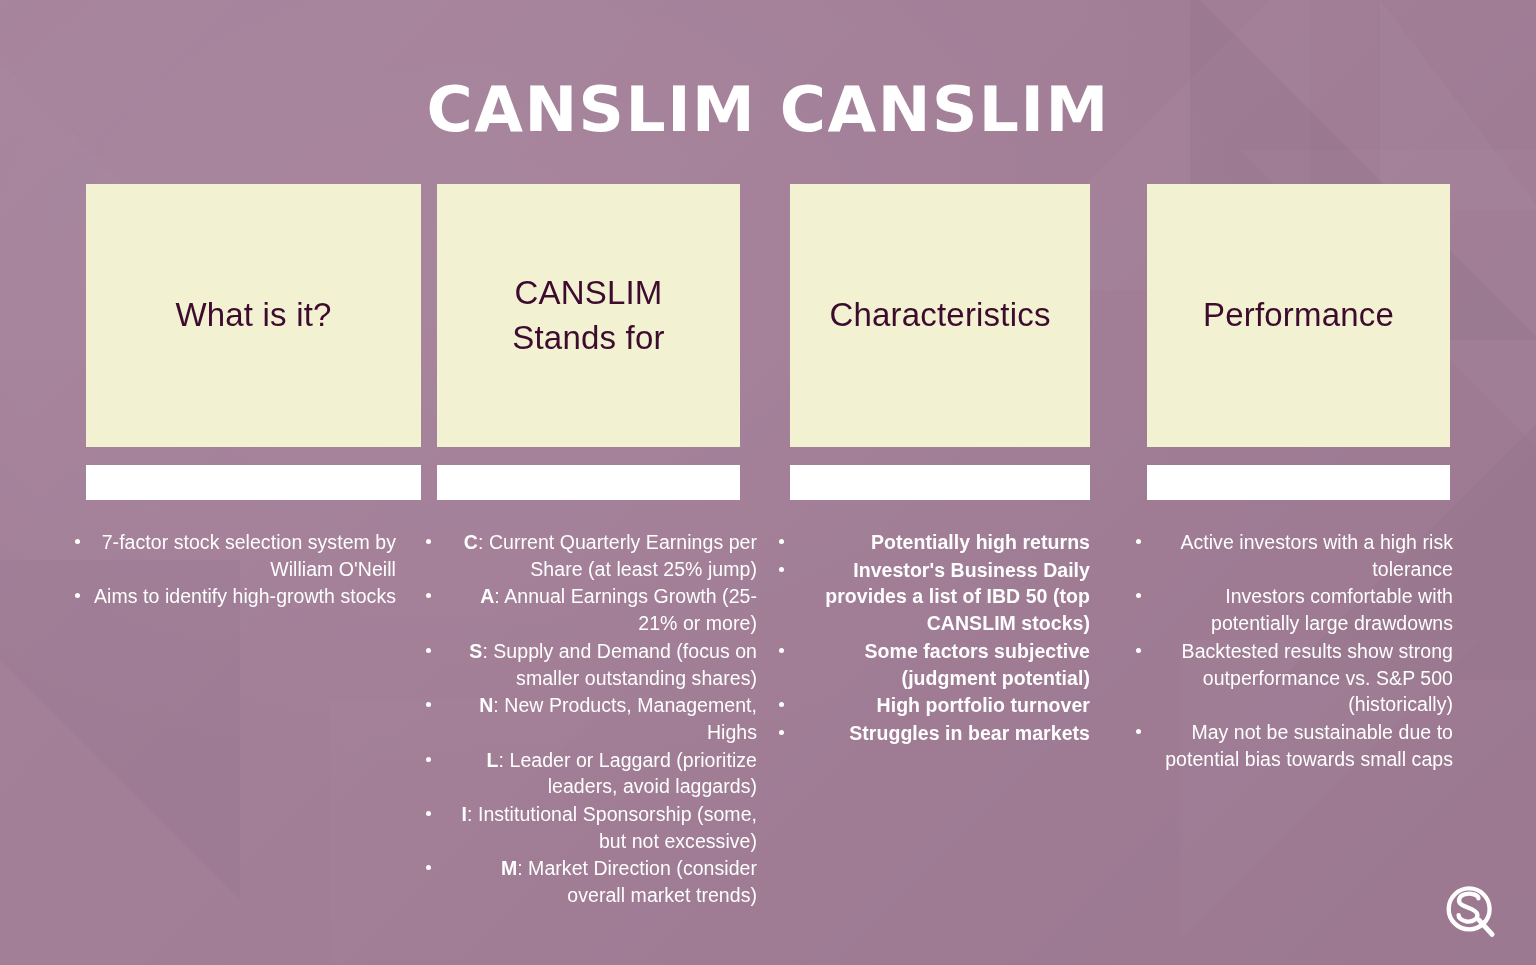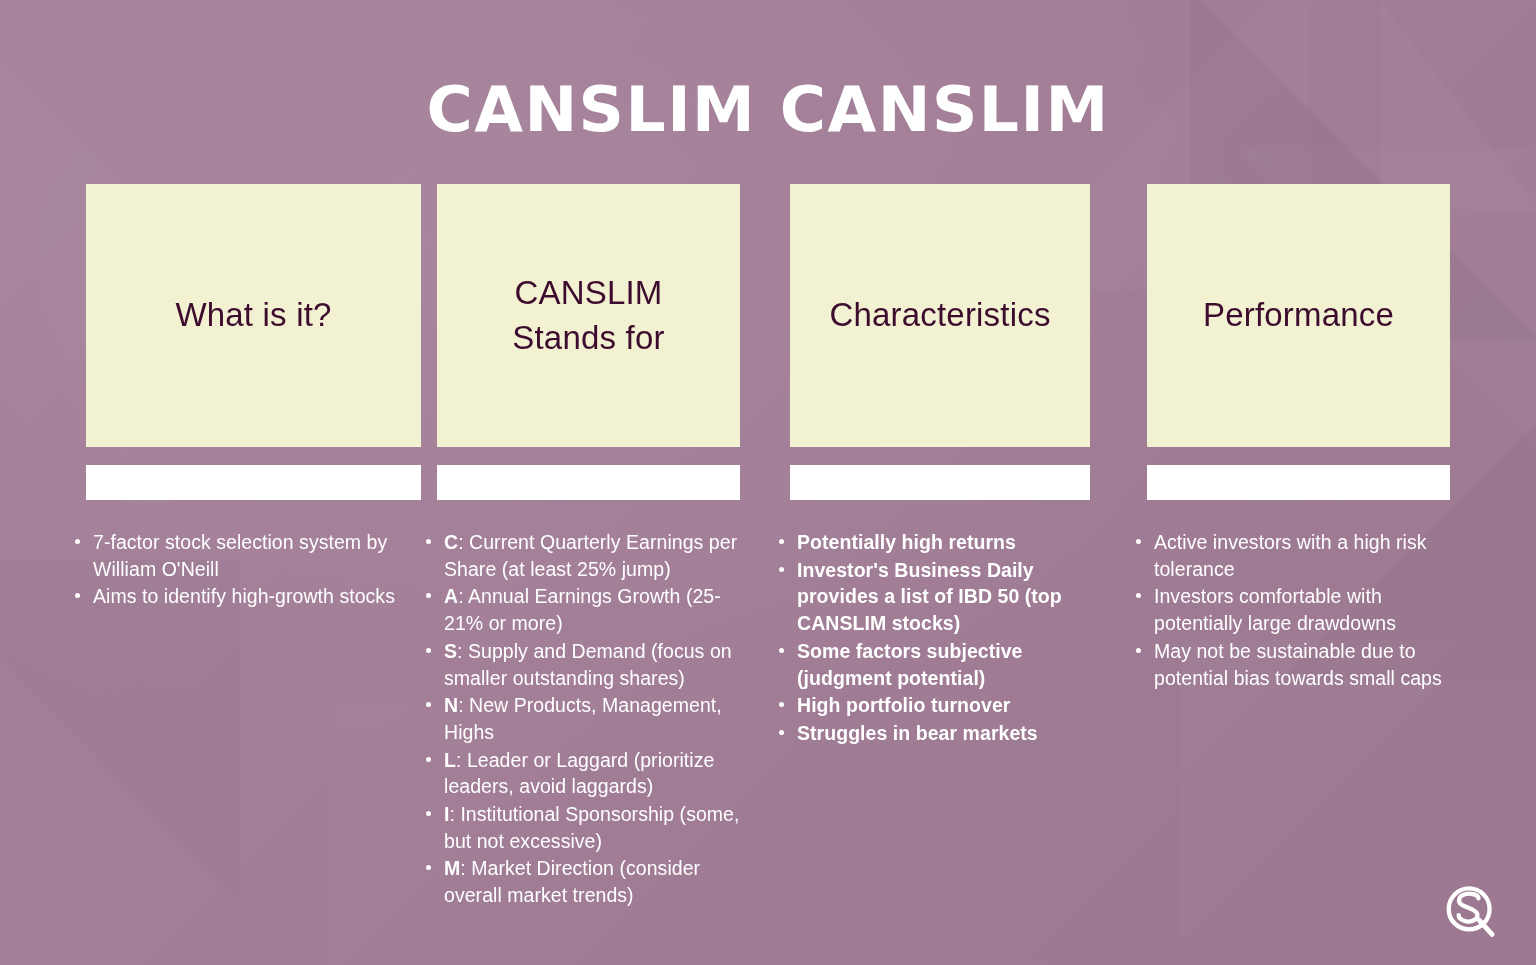--- a/index.html
+++ b/index.html
@@ -151,20 +151,21 @@
   .col-3 .bullets { width: 320px; font-weight: bold; }
 
   .bullets li {
     position: relative;
     color: #ffffff;
     font-size: 19.5px;
     line-height: 1.37;
     padding-left: 27px;
     margin-bottom: 1px;
     letter-spacing: 0.05px;
+    text-align: right;
   }
   .bullets li::before {
     content: "";
     position: absolute;
     left: 9px;
     top: 10px;
     width: 5px;
     height: 5px;
     border-radius: 50%;
     background: #ffffff;
@@ -245,20 +246,21 @@
   </div>
 
   <div class="column col-4">
     <div class="header-card">
       <div class="heading">Performance</div>
     </div>
     <div class="white-bar"></div>
     <ul class="bullets">
         <li><span>Active investors with a high risk tolerance</span></li>
         <li><span>Investors comfortable with potentially large drawdowns</span></li>
+        <li><span>Backtested results show strong outperformance vs. S&amp;P 500 (historically)</span></li>
         <li><span>May not be sustainable due to potential bias towards small caps</span></li>
       </ul>
   </div>
 
   <svg id="logo" viewBox="0 0 100 100">
     <circle cx="47" cy="45" r="33" fill="none" stroke="#ffffff" stroke-width="7"></circle>
     <path d="M62 28 C62 22, 50 19, 41 21 C30 23.5, 27 34, 36 39 C45 44, 58 46, 60 53 C62 61, 52 67, 42 65 C34 63.4, 30 59, 30 55" fill="none" stroke="#ffffff" stroke-width="7" stroke-linecap="round"></path>
     <line x1="63" y1="63" x2="84" y2="86" stroke="#ffffff" stroke-width="8" stroke-linecap="round"></line>
   </svg>
 

